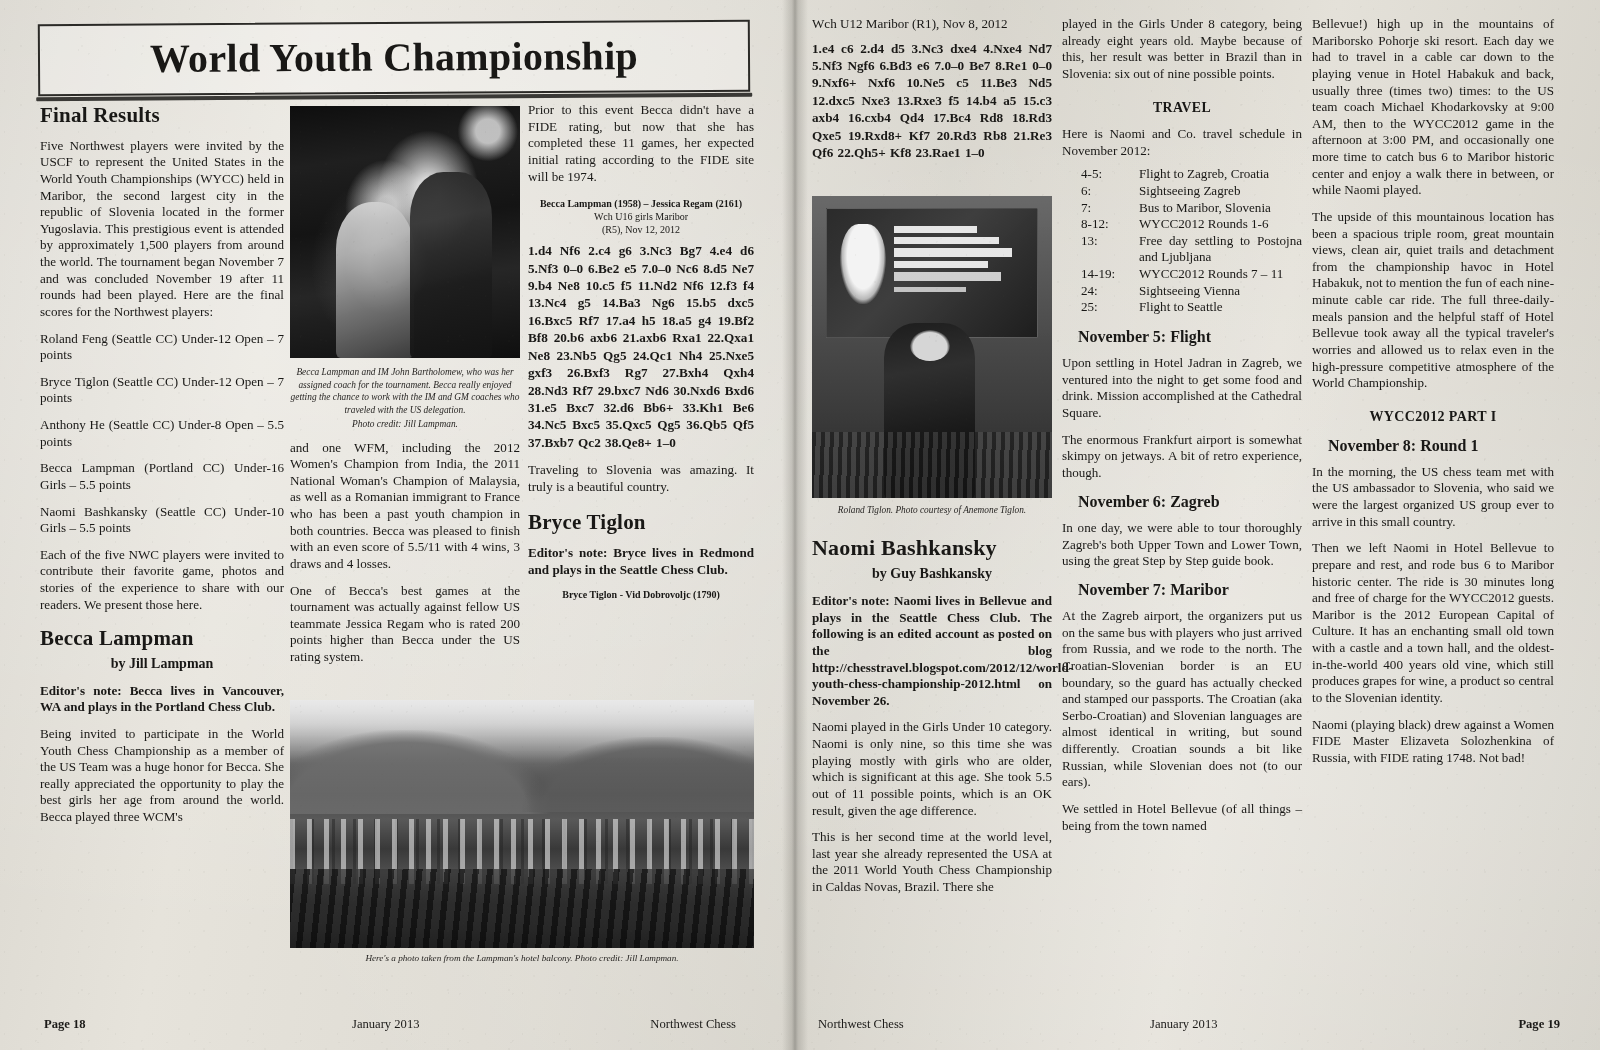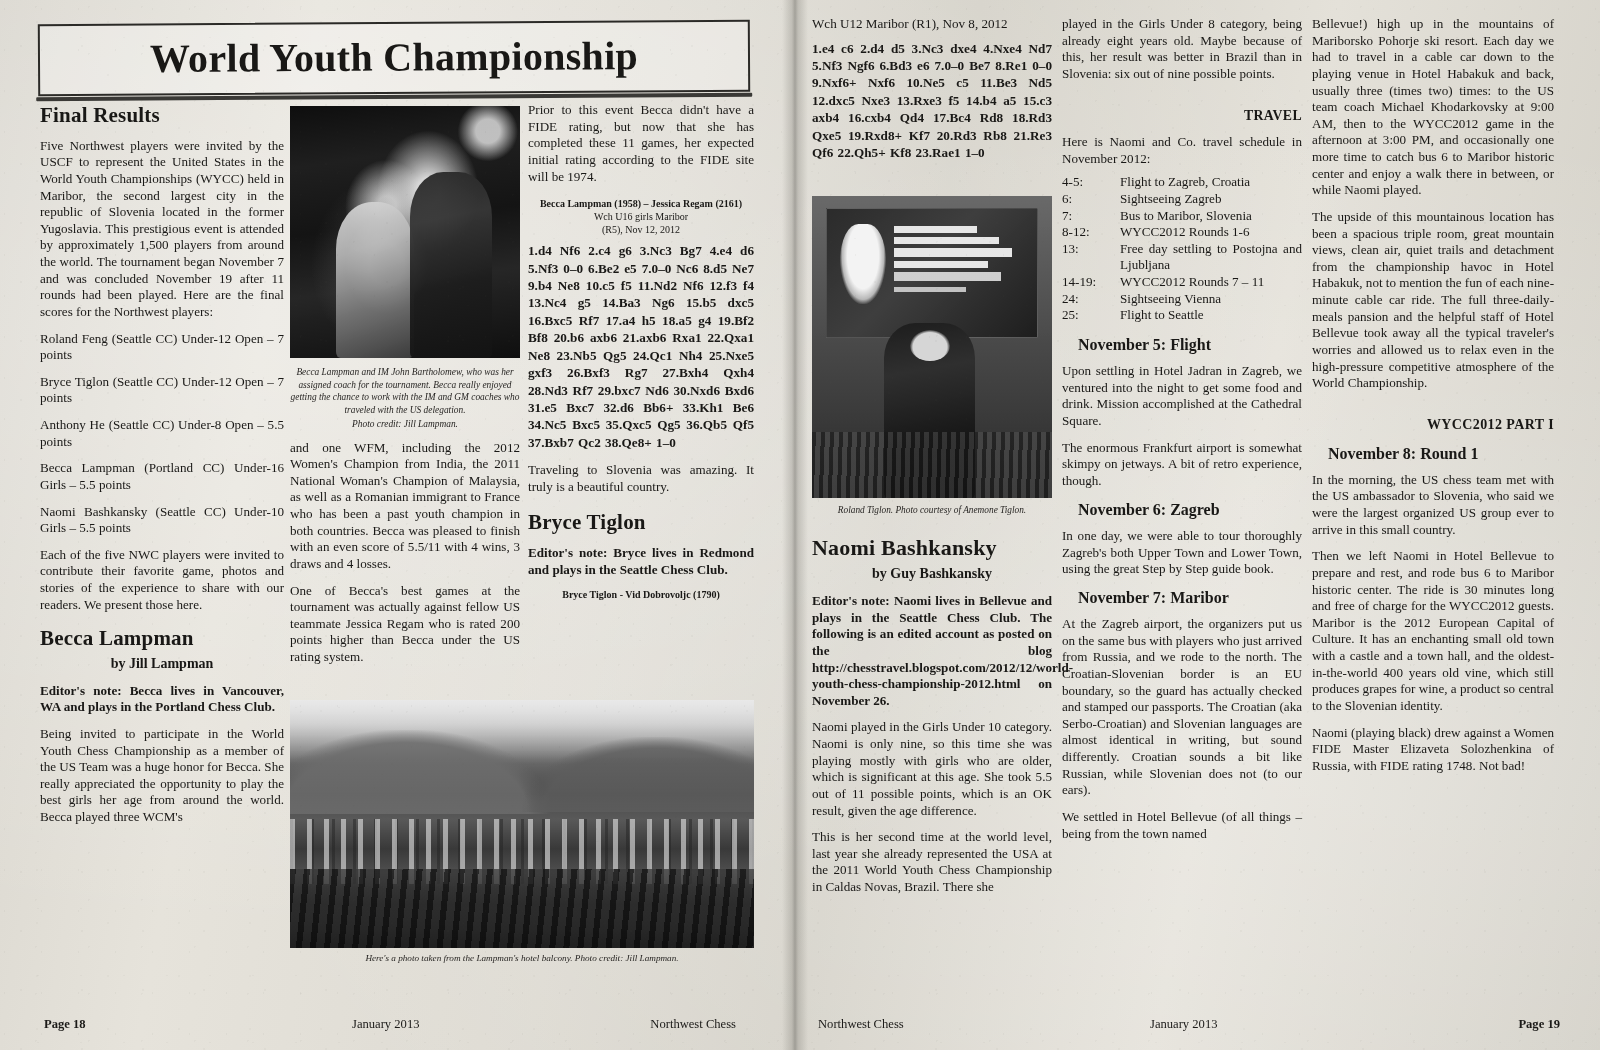--- a/index.html
+++ b/index.html
@@ -120,22 +120,22 @@
     margin: -6px 0 10px 0;
   }
   h3.subhd {
     font-size: 16px;
     font-weight: 700;
     margin: 0 0 8px 16px;
   }
   h3.ctr {
     font-size: 13.8px;
     font-weight: 700;
-    margin: 24px 0 10px 0;
-    text-align: right;
+    margin: 16px 0 10px 0;
+    text-align: center;
     letter-spacing: .4px;
   }
   .gamehdr {
     text-align: center;
     font-weight: 700;
     font-size: 10px;
     line-height: 1.3;
     margin: 12px 0 4px 0;
   }
   .gamehdr .light { font-weight: 400; }
@@ -151,21 +151,21 @@
     text-align: center;
     font-style: italic;
     font-size: 9.4px;
     line-height: 1.33;
     margin: 4px 0 9px 0;
     color: #211f1d;
   }
   .sched {
     margin: 0 0 11px 0;
   }
-  .sched .row { display: flex; }
+  .sched .row { display: flex; margin-left: 19px; }
   .sched .d { width: 58px; flex: 0 0 58px; }
   .sched .v { flex: 1 1 auto; }
 
   
   .photo {
     position: relative;
     overflow: hidden;
     background: #3b3a37;
     filter: grayscale(1) contrast(1.05);
   }

